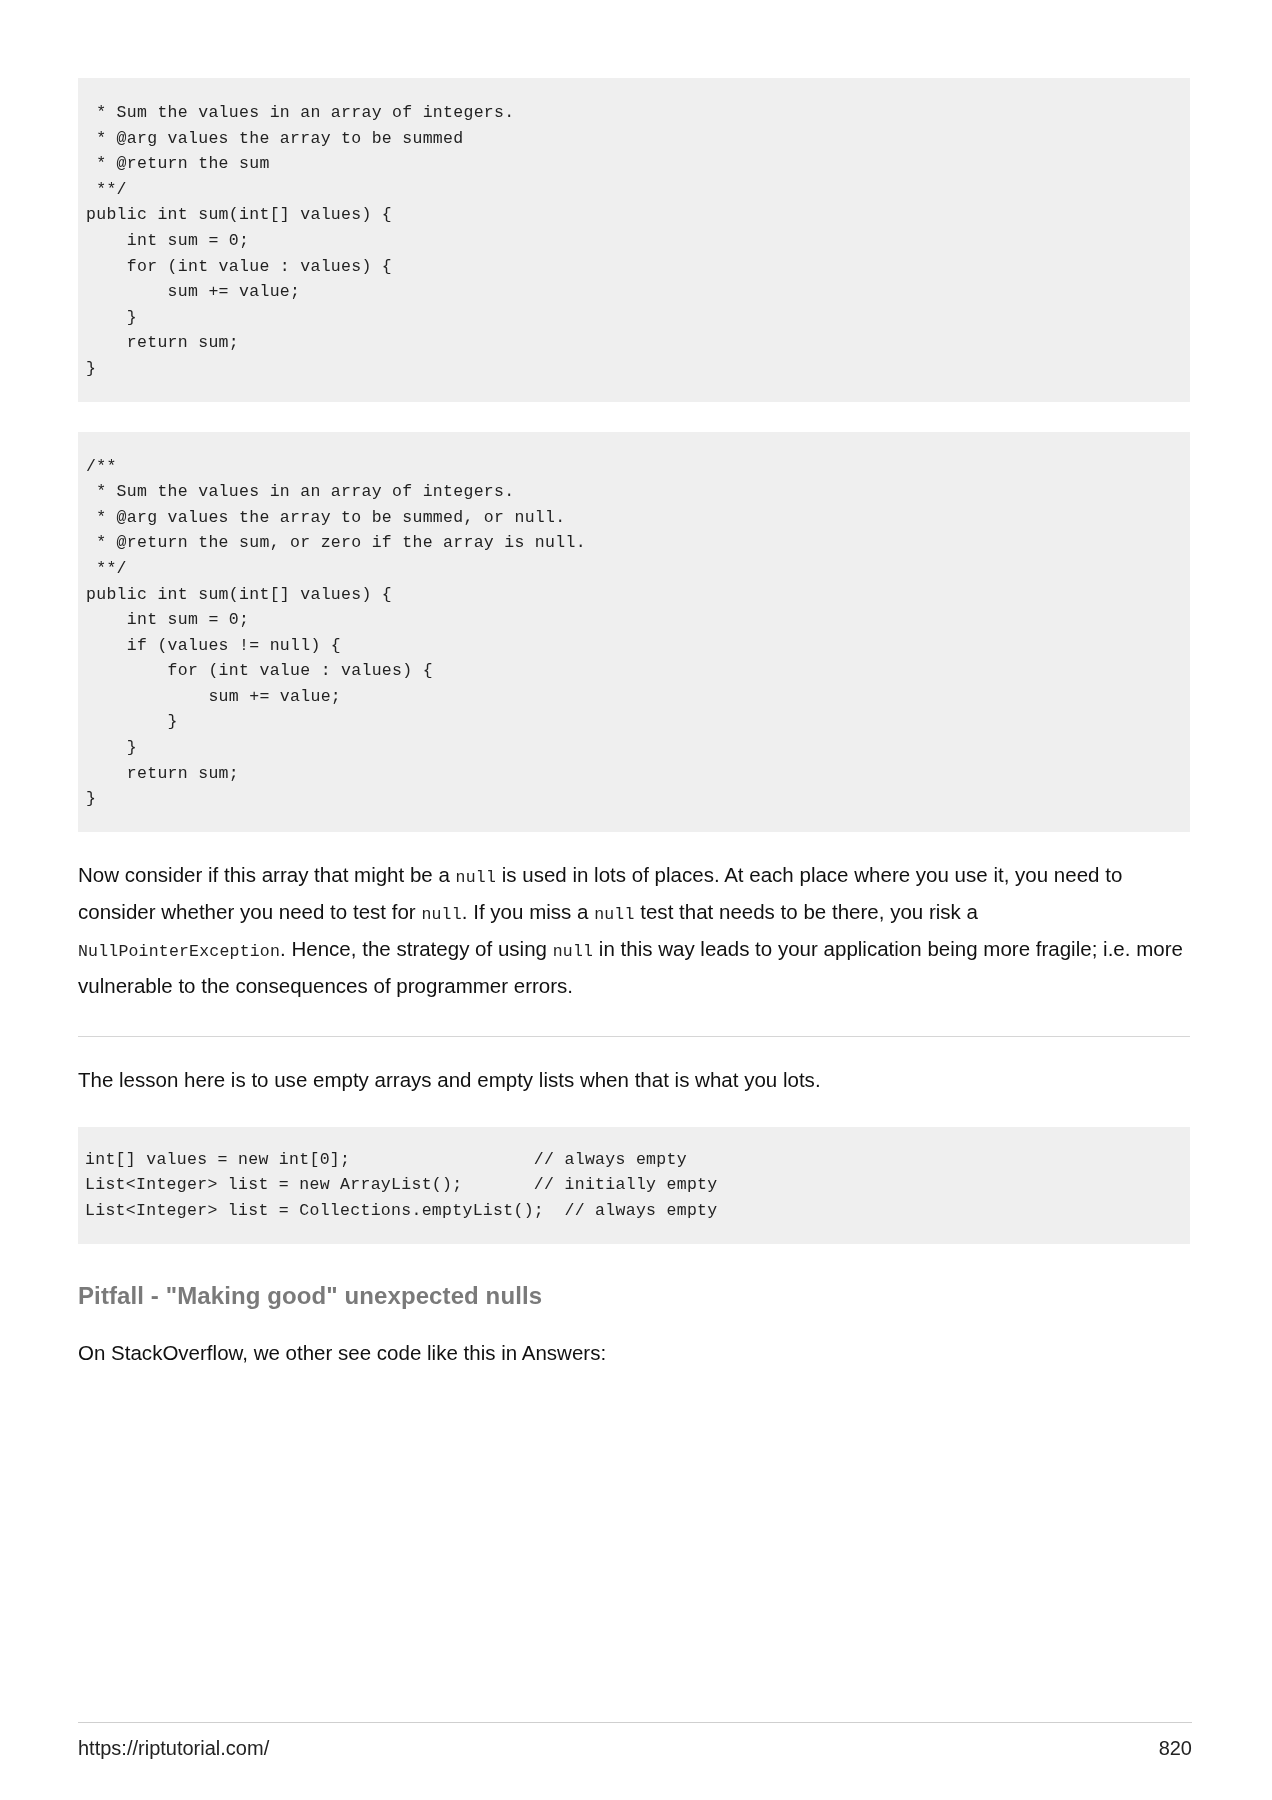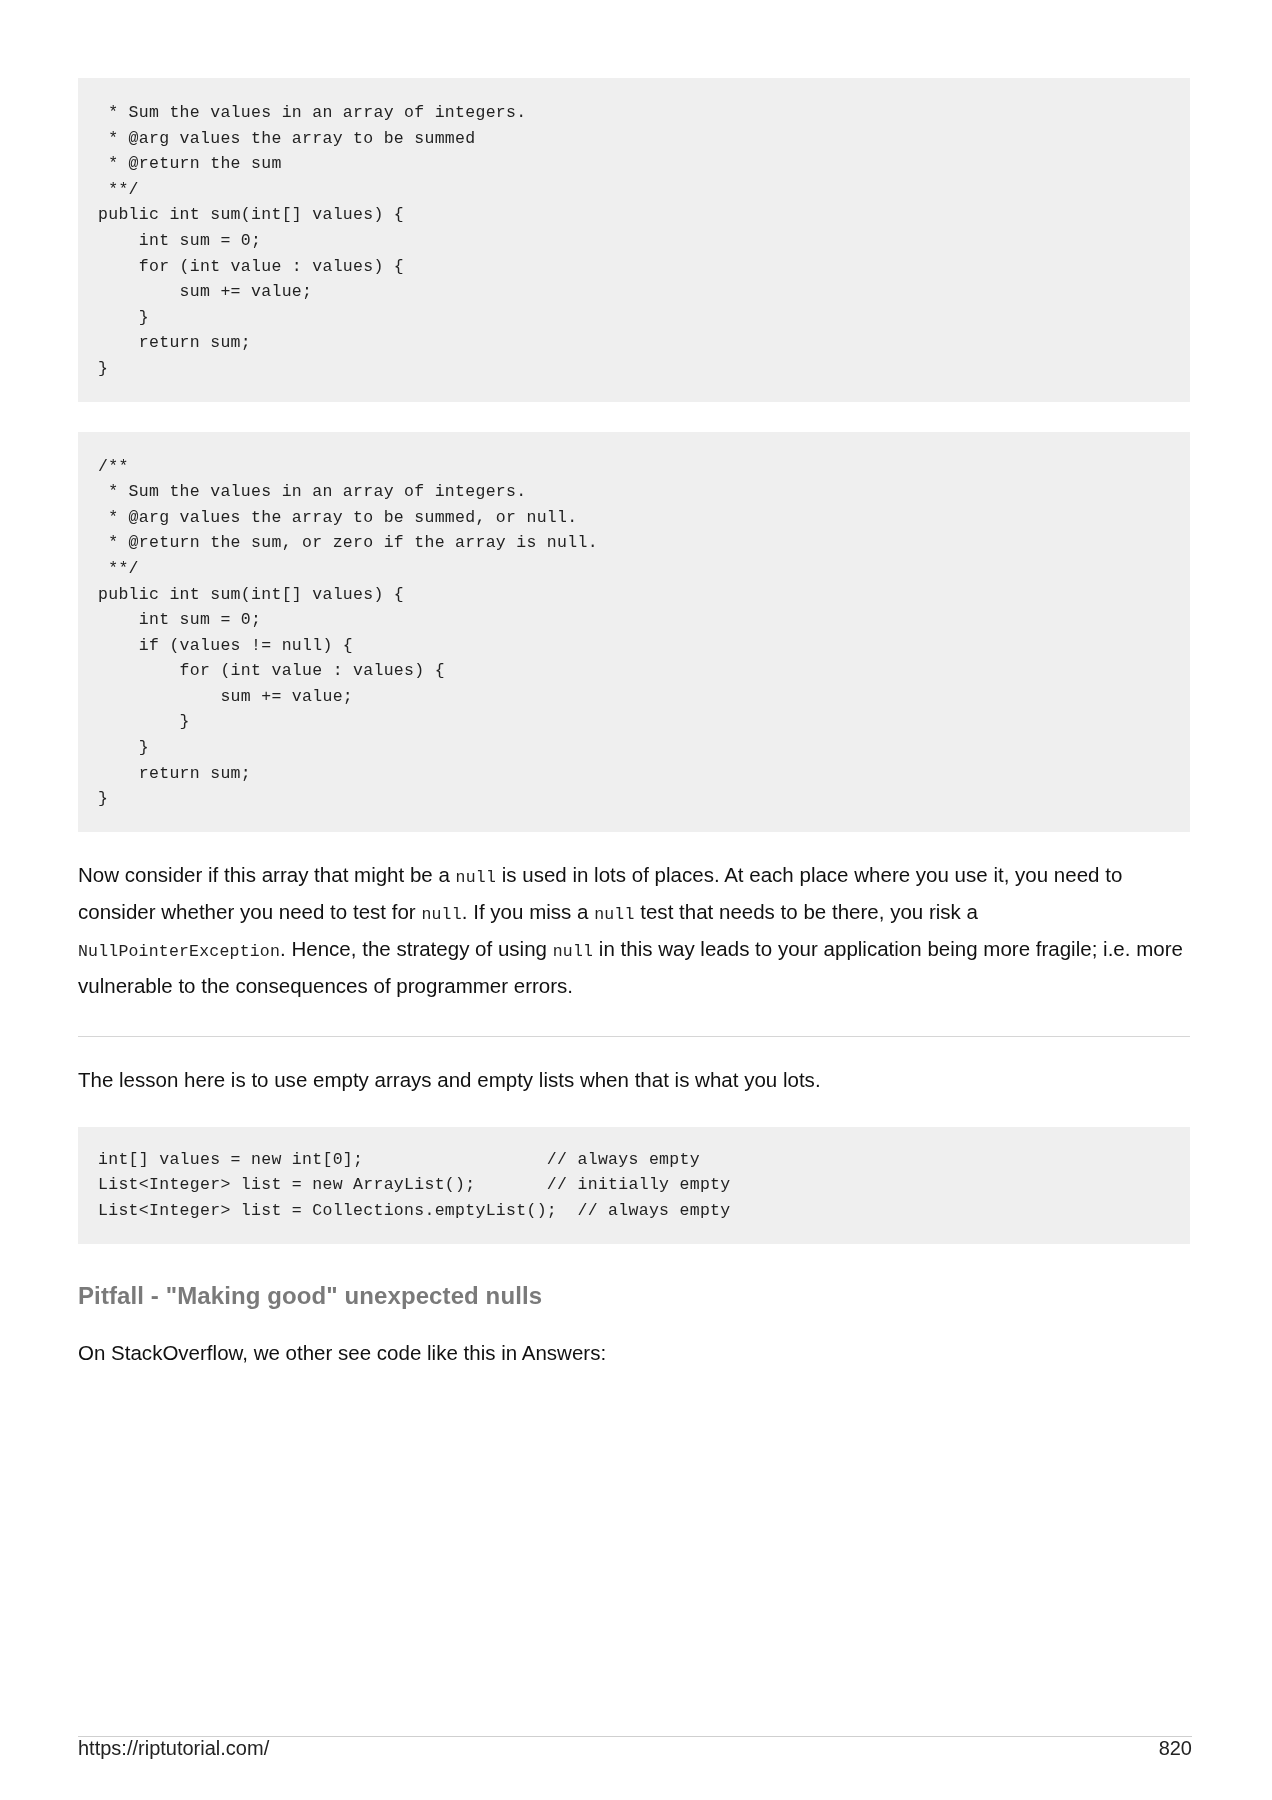--- a/index.html
+++ b/index.html
@@ -18,31 +18,31 @@
     box-sizing: border-box;
     padding: 78px 80px 0 78px;
     position: relative;
   }
   .content {
     width: 1112px;
   }
   pre.code {
     background: #efefef;
     margin: 0 0 0 0;
-    padding: 22px 0 20px 20px;
+    padding: 22px 0 20px 8px;
     font-family: "Liberation Mono", monospace;
     font-size: 16.5px;
     line-height: 25.6px;
     color: #222222;
     white-space: pre;
     overflow: hidden;
     letter-spacing: 0.3px;
   }
   pre.code.snippet {
-    padding: 20px 0 20px 20px;
+    padding: 20px 0 20px 7px;
   }
   p.para {
     font-size: 20.5px;
     line-height: 34px;
     margin: 26px 0 0 0;
     color: #111111;
     letter-spacing: 0.01px;
   }
   code.inline {
     font-family: "Liberation Mono", monospace;
@@ -61,20 +61,21 @@
     font-weight: bold;
     margin: 38px 0 0 0;
     letter-spacing: 0.1px;
   }
   .footer {
     position: absolute;
     left: 78px;
     right: 80px;
     bottom: 40px;
     border-top: 1px solid #cfcfcf;
+    padding-top: 14px;
     display: flex;
     justify-content: space-between;
     align-items: baseline;
     font-size: 20px;
     color: #222222;
   }
   .footer a {
     color: #222222;
     text-decoration: none;
   }

